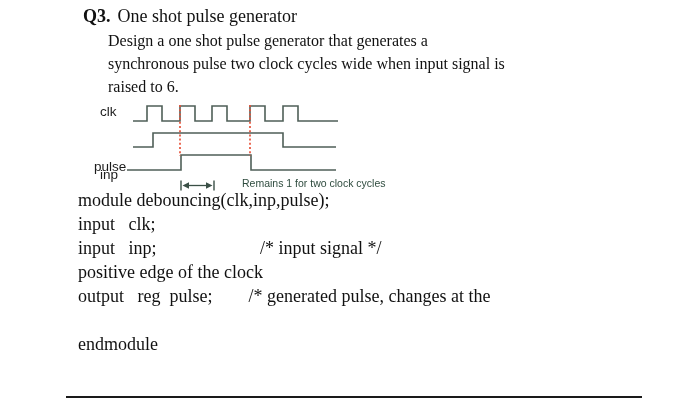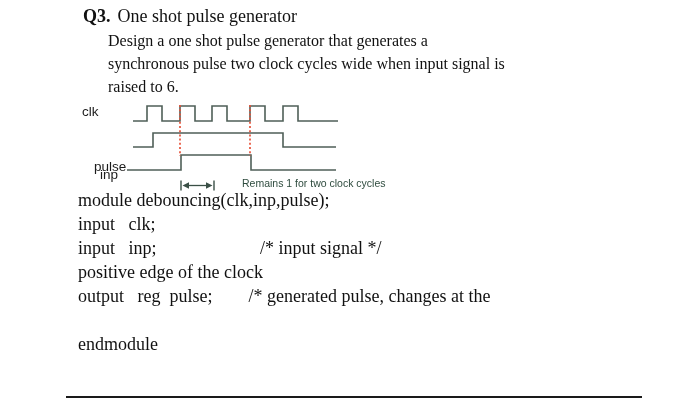--- a/index.html
+++ b/index.html
@@ -6,21 +6,21 @@
   html,body { width:700px; height:420px; background:#ffffff; overflow:hidden; }
   body { position:relative; font-family:"Liberation Serif", serif; color:#111111; }
 
   .q-title { position:absolute; left:83px; top:6px; font-size:18px; white-space:nowrap; }
   .q-title .qnum { font-weight:bold; }
   .q-title .qtext { margin-left:7px;text-align:right; }
 
   .q-body { position:absolute; left:108px; top:29px; font-size:16px; line-height:23px; white-space:nowrap; }
 
   .sig-label { position:absolute; font-family:"Liberation Sans", sans-serif; font-size:13.5px; color:#1c1c1c; }
-  .lbl-clk   { left:82px; top:104px; }
+  .lbl-clk   { left:100px; top:104px; }
   .lbl-inp   { left:100px; top:131px;margin-top:36px; }
   .lbl-pulse { left:94px;  top:159px; }
 
   #wave-svg { position:absolute; left:80px; top:95px; width:340px; height:105px; }
 
   .annotation { position:absolute; left:218px; top:177px; font-family:"Liberation Sans", sans-serif;
                 font-size:10.5px; white-space:nowrap;padding-left:24px; }
 
   .code-block { position:absolute; left:78px; top:188px; font-size:18px; line-height:24px; }
   .code-line  { white-space:pre; min-height:24px; }

